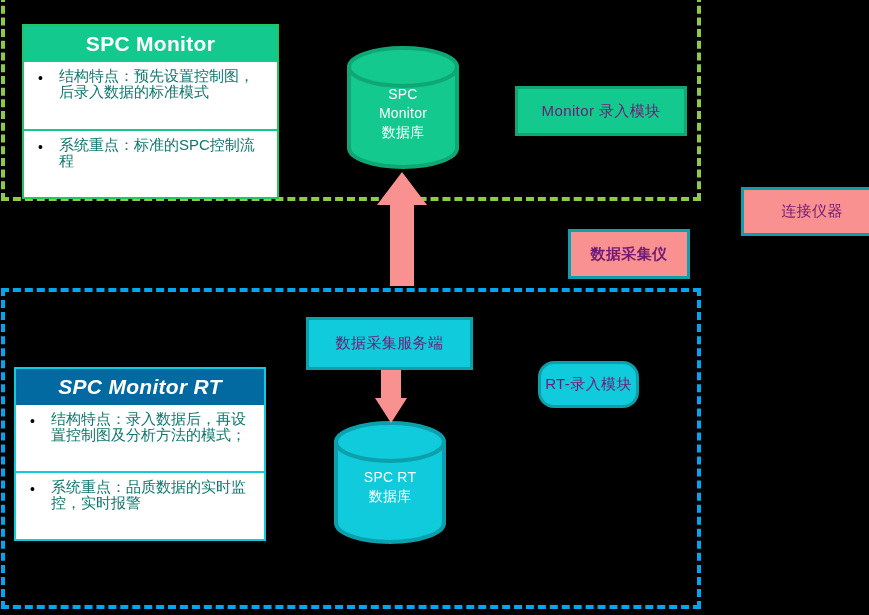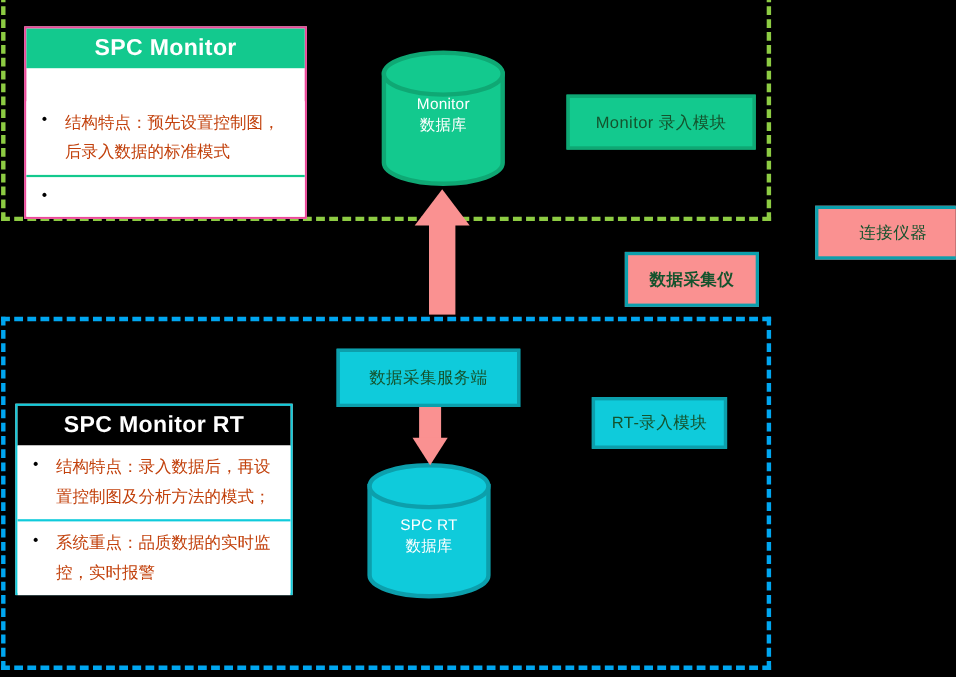--- a/index.html
+++ b/index.html
@@ -77,45 +77,44 @@
     flex: 0 0 26px;
     color: #000000;
     font-size: 14px;
     line-height: 21px;
     text-align: left;
     padding-left: 5px;
     box-sizing: border-box;
   }
   .bullet-text {
     flex: 1;
-    color: #c2410c;
+    color: #0f766e;
     font-size: 15px;
-    line-height: 27px;
+    line-height: 16px;
     letter-spacing: 0px;
   }
 
   #panel-monitor {
     left: 22px;
     top: 24px;
     width: 257px;
     height: 175px;
-    border: 2px solid #ec4899;
-    gap: 30px;
+    border: 2px solid #22c55e;
   }
   #panel-monitor .panel-header { background: #13C98E; }
   #panel-monitor .bullet-row + .bullet-row { border-top-color: #13C98E; }
 
   #panel-rt {
     left: 14px;
     top: 367px;
     width: 252px;
     height: 174px;
     border: 2px solid #0FCBDB;
   }
-  #panel-rt .panel-header { background: #000000; }
+  #panel-rt .panel-header { background: #0369a1; font-style: italic; }
   #panel-rt .bullet-row + .bullet-row { border-top-color: #0FCBDB; }
 
   
   .cylinder {
     position: absolute;
   }
   .cylinder svg {
     position: absolute;
     left: 0;
     top: 0;
@@ -137,33 +136,33 @@
   #cyl-rt { left: 332px; top: 420px; width: 116px; height: 125px; }
   #cyl-rt .cylinder-label { top: 48px; }
 
   
   .box {
     position: absolute;
     box-sizing: border-box;
     display: flex;
     align-items: center;
     justify-content: center;
-    color: #14532d;
+    color: #701a75;
     font-size: 15px;
     text-align: center;
     letter-spacing: .4px;
   }
   .box-green  { background: #13C98E; border: 3px solid #0FA874; }
   .box-cyan   { background: #0FCBDB; border: 3px solid #0C9FAC; }
   .box-pink   { background: #FA9191; border: 3px solid #0C9FAC; }
 
   #box-monitor-entry { left: 515px; top: 86px;  width: 172px; height: 50px; }
   #box-collector     { left: 568px; top: 229px; width: 122px; height: 50px; font-weight: bold; }
   #box-server        { left: 306px; top: 317px; width: 167px; height: 53px; font-size: 15px; }
-  #box-rt-entry      { left: 538px; top: 361px; width: 123px; height: 47px; }
+  #box-rt-entry      { left: 538px; top: 361px; width: 101px; height: 47px; border-radius: 16px; }
   #box-connect       { left: 741px; top: 187px; width: 142px; height: 49px; }
   #box-mobile        { left: 741px; top: 275px; width: 128px; height: 47px; }
   .arrow-shaft {
     position: absolute;
     background: #FA9191;
   }
   .arrow-head-up {
     position: absolute;
     width: 0;
     height: 0;
@@ -194,20 +193,21 @@
 
   <div class="panel" id="panel-monitor">
     <div class="panel-header">SPC Monitor</div>
     <div class="panel-body">
       <div class="bullet-row">
         <span class="bullet-dot">•</span>
         <span class="bullet-text">结构特点：预先设置控制图，后录入数据的标准模式</span>
       </div>
       <div class="bullet-row">
         <span class="bullet-dot">•</span>
+        <span class="bullet-text">系统重点：标准的SPC控制流程</span>
       </div>
     </div>
   </div>
 
   <div class="panel" id="panel-rt">
     <div class="panel-header">SPC Monitor RT</div>
     <div class="panel-body">
       <div class="bullet-row">
         <span class="bullet-dot">•</span>
         <span class="bullet-text">结构特点：录入数据后，再设置控制图及分析方法的模式；</span>
@@ -218,20 +218,21 @@
       </div>
     </div>
   </div>
 
   <div class="cylinder" id="cyl-monitor">
     <svg width="116" height="125" viewBox="0 0 116 125">
       <path d="M4 22 L4 103 A54 19 0 0 0 112 103 L112 22 Z" fill="#13C98E" stroke="#0FA874" stroke-width="4"></path>
       <ellipse cx="58" cy="22" rx="54" ry="19" fill="#13C98E" stroke="#0FA874" stroke-width="4"></ellipse>
     </svg>
     <div class="cylinder-label">
+      <div>SPC</div>
       <div>Monitor</div>
       <div>数据库</div>
     </div>
   </div>
 
   <div class="cylinder" id="cyl-rt">
     <svg width="116" height="125" viewBox="0 0 116 125">
       <path d="M4 22 L4 103 A54 19 0 0 0 112 103 L112 22 Z" fill="#0FCBDB" stroke="#0C9FAC" stroke-width="4"></path>
       <ellipse cx="58" cy="22" rx="54" ry="19" fill="#0FCBDB" stroke="#0C9FAC" stroke-width="4"></ellipse>
     </svg>

